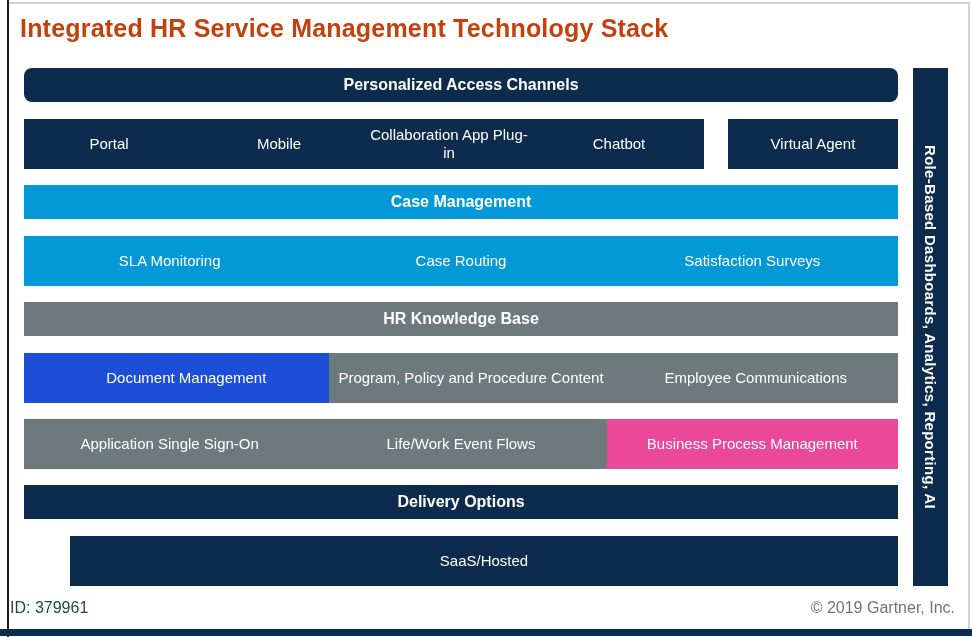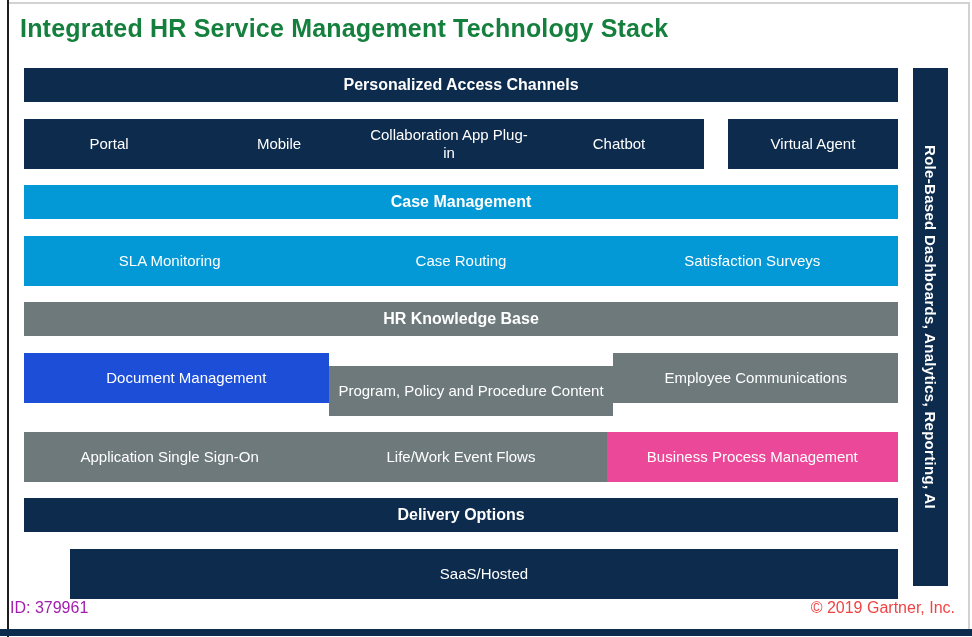--- a/index.html
+++ b/index.html
@@ -10,21 +10,21 @@
     position: relative;
     overflow: hidden;
   }
   .top-line   { position: absolute; left: 9px; top: 2px; right: 2px; height: 2px; background: #d2d2d2; }
   .right-line { position: absolute; right: 2px; top: 2px; width: 2px; bottom: 8px; background: #d2d2d2; }
   .left-edge  { position: absolute; left: 7px; top: 0; width: 2px; height: 637px; background: #1e1e1e; }
   .bottom-strip { position: absolute; left: 0; bottom: 1px; width: 972px; height: 7px; }
 
   .title {
     position: absolute; left: 20px; top: 14px; width: 880px;
-    font-size: 25px; font-weight: bold; color: #15803d; letter-spacing: 0.2px;
+    font-size: 25px; font-weight: bold; color: #c2410c; letter-spacing: 0.2px;
     white-space: nowrap;
   }
 
   .stack { position: absolute; left: 24px; top: 68px; width: 874px; }
 
   .band {
     height: 34px; margin-bottom: 17px;
     display: flex; align-items: center; justify-content: center;
     color: #ffffff; font-weight: bold; font-size: 16px;
   }
@@ -40,55 +40,55 @@
     display: flex; align-items: center; justify-content: center;
   }
   .side-bar .vtext {
     writing-mode: vertical-rl;
     color: #ffffff; font-weight: bold; font-size: 15px;
     white-space: nowrap; letter-spacing: 0.3px;
   }
 
   .footer-id {
     position: absolute; left: 10px; top: 599px;
-    font-size: 16px; color: #a21caf;
+    font-size: 16px; color: #14532d;
   }
   .footer-copy {
     position: absolute; right: 17px; top: 599px;
-    font-size: 16px; color: #ef4444;
+    font-size: 16px; color: #737373;
   }
 </style>
 </head>
 <body>
 
 <div class="top-line"></div>
 <div class="right-line"></div>
 <div class="left-edge"></div>
 
 <h1 class="title">Integrated HR Service Management Technology Stack</h1>
 
 <div class="stack" id="stack">
-    <div class="band" style="background: rgb(13, 43, 77);">Personalized Access Channels</div>
+    <div class="band" style="background: rgb(13, 43, 77); border-radius: 8px;">Personalized Access Channels</div>
     <div class="row">
       <div class="box" style="background: rgb(13, 43, 77);">Portal</div>
       <div class="box" style="background: rgb(13, 43, 77);">Mobile</div>
       <div class="box" style="background: rgb(13, 43, 77);">Collaboration App Plug-in</div>
       <div class="box" style="background: rgb(13, 43, 77);">Chatbot</div>
       <div class="box" style="background: rgb(13, 43, 77); margin-left: 24px;">Virtual Agent</div>
     </div>
     <div class="band" style="background: rgb(3, 153, 214);">Case Management</div>
     <div class="row">
       <div class="box" style="background: rgb(3, 153, 214);">SLA Monitoring</div>
       <div class="box" style="background: rgb(3, 153, 214);">Case Routing</div>
       <div class="box" style="background: rgb(3, 153, 214);">Satisfaction Surveys</div>
     </div>
     <div class="band" style="background: rgb(110, 121, 124);">HR Knowledge Base</div>
     <div class="row">
       <div class="box" style="background: #1d4ed8; padding-left: 24px;">Document Management</div>
-      <div class="box" style="background: rgb(110, 121, 124); margin-top: 13px;">Program, Policy and Procedure Content</div>
+      <div class="box" style="background: rgb(110, 121, 124);">Program, Policy and Procedure Content</div>
       <div class="box" style="background: rgb(110, 121, 124);">Employee Communications</div>
     </div>
     <div class="row">
       <div class="box" style="background: rgb(110, 121, 124);">Application Single Sign-On</div>
       <div class="box" style="background: rgb(110, 121, 124);">Life/Work Event Flows</div>
       <div class="box" style="background: #ec4899;">Business Process Management</div>
     </div>
     <div class="band" style="background: rgb(13, 43, 77);">Delivery Options</div>
     <div class="row">
       <div class="box" style="background: rgb(13, 43, 77); margin-left: 46px;">SaaS/Hosted</div>

